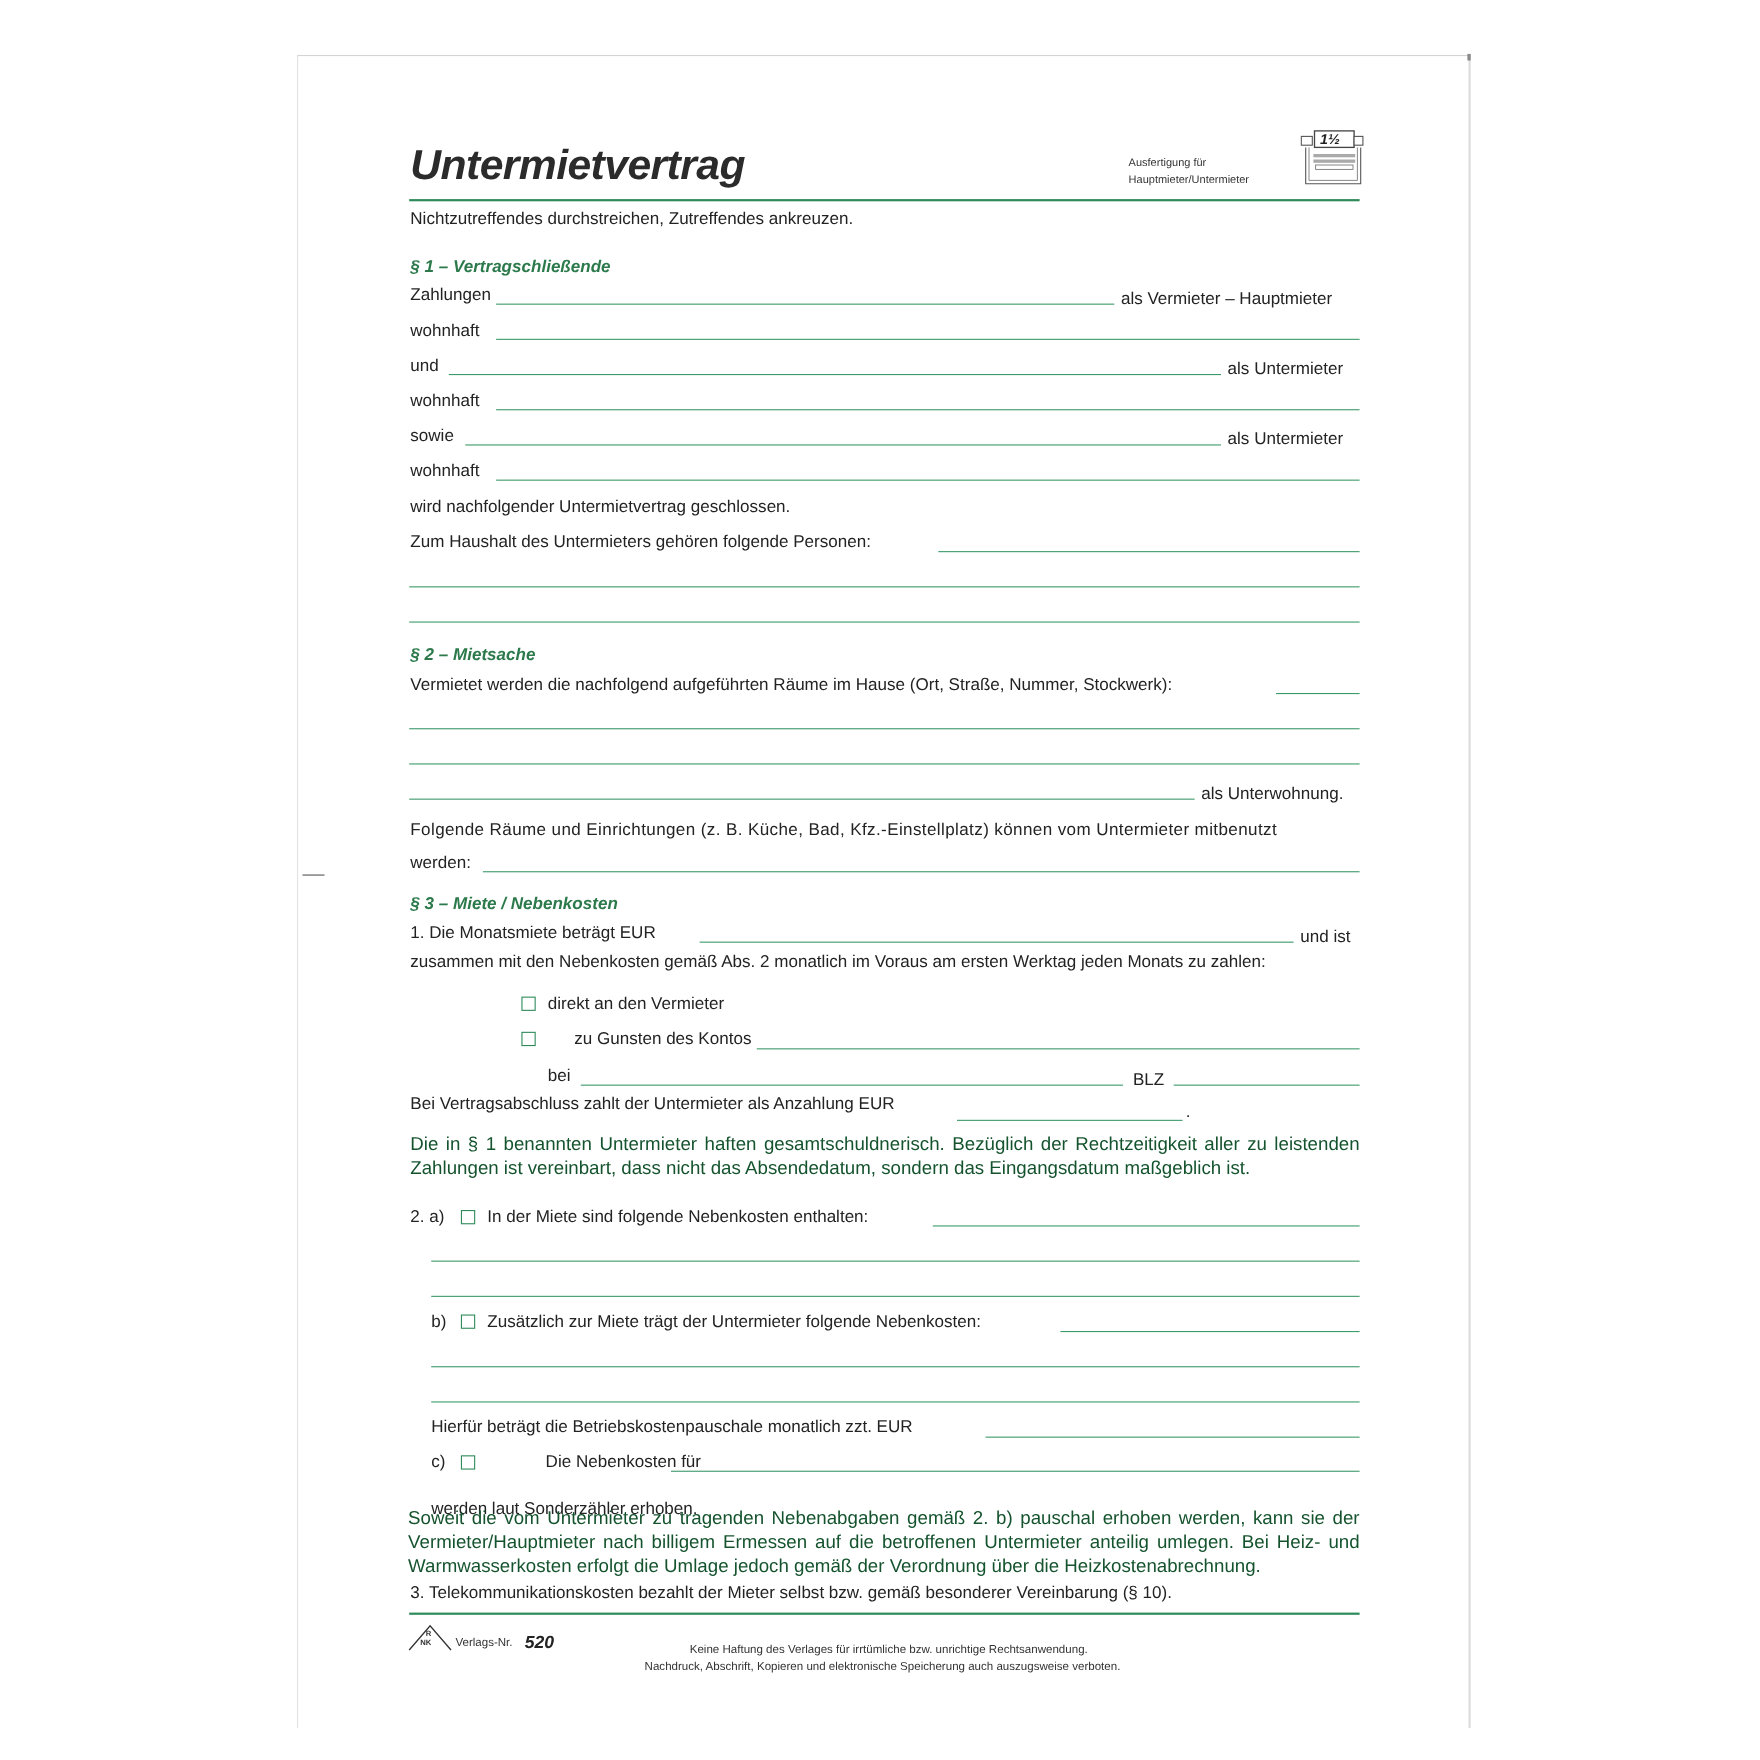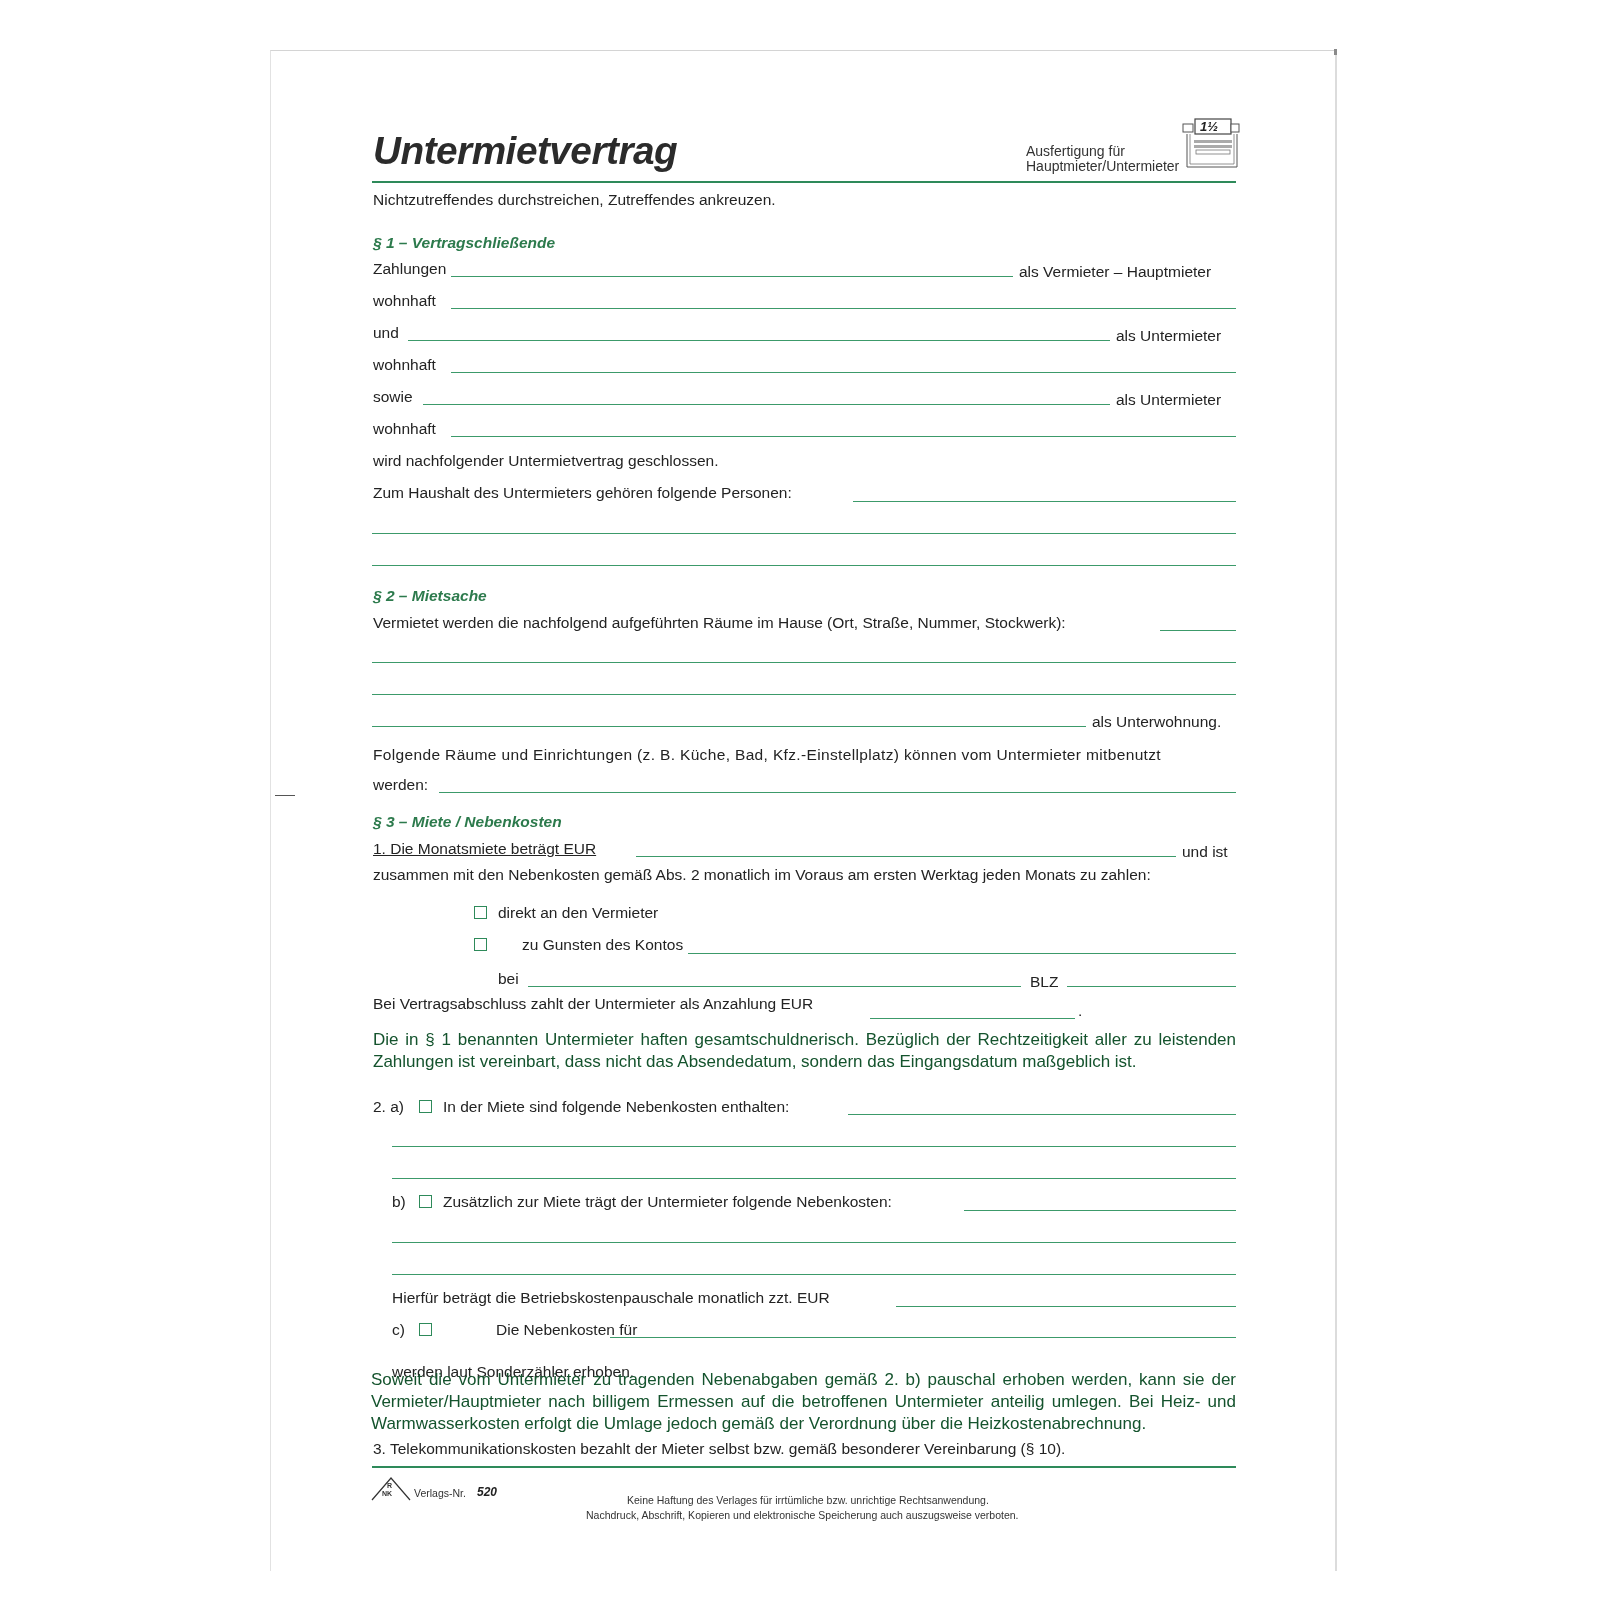--- a/index.html
+++ b/index.html
@@ -5,21 +5,21 @@
     html, body { margin: 0; padding: 0; background: #ffffff; }
     body { width: 1600px; height: 1600px; position: relative; overflow: hidden;
            font-family: "Liberation Sans", sans-serif; color: #222; }
     .sheet { position: absolute; left: 270px; top: 50px; width: 1064px; height: 1520px;
              border-top: 1px solid #d4d4d4; border-left: 1px solid #e2e2e2; border-right: 2px solid #dcdcdc; background:#fff; }
     .corner-mark { position:absolute; left: 1334px; top: 49px; width:3px; height:6px; background:#8a8a8a; }
     .margin-mark { position:absolute; left: 275px; top: 795px; width: 20px; height: 1px; background:#555; }
     .abs { position: absolute; white-space: nowrap; }
     .title { left: 373px; top: 130px; font-size: 38px; font-weight: bold; font-style: italic;
              color: #2b2b2b; letter-spacing: -0.5px; transform: scaleX(1.02); transform-origin: left; }
-    .copy-label { left: 1026px; font-size: 14px; color: #333; }
+    .copy-label { left: 1026px; font-size: 10px; color: #333; }
     .rule-thick { position:absolute; height: 2px; background: #2e8a5a; }
     .line { position:absolute; height: 1px; background: #3c9a6a; }
     .txt { font-size: 15.5px; color: #232323; }
     .heading { font-size: 15.5px; font-weight: bold; font-style: italic; color: #2c7a4c; }
     .cb { position:absolute; width: 13px; height: 13px; border: 1.3px solid #2e8a5a; background:#fff; box-sizing:border-box; }
     .small { font-size: 10.5px; color: #333; }
     .icon-box { position:absolute; left: 1182px; top: 118px; width: 58px; height: 52px; }
     .para { position:absolute; font-size: 17px; color:#14532d; text-align: justify; line-height: 22px; }
   </style>
 </head>
@@ -86,21 +86,21 @@
 <div class="line" style="left:372px; top:662px; width:864px;"></div>
 <div class="line" style="left:372px; top:694px; width:864px;"></div>
 <div class="line" style="left:372px; top:726px; width:714px;"></div>
 <div class="abs txt" style="left:1092px; top:713px;">als Unterwohnung.</div>
 
 <div class="abs txt" style="left:373px; top:746px; letter-spacing:0.35px;">Folgende Räume und Einrichtungen (z. B. Küche, Bad, Kfz.-Einstellplatz) können vom Untermieter mitbenutzt</div>
 <div class="abs txt" style="left:373px; top:776px;">werden:</div>
 <div class="line" style="left:439px; top:792px; width:797px;"></div>
 
 <div class="abs heading" style="left:373px; top:813px;">§ 3 – Miete / Nebenkosten</div>
-<div class="abs txt" style="left:373px; top:840px;text-decoration:underline;">1. Die Monatsmiete beträgt EUR</div>
+<div class="abs txt" style="left:373px; top:840px;">1. Die Monatsmiete beträgt EUR</div>
 <div class="line" style="left:636px; top:856px; width:540px;"></div>
 <div class="abs txt" style="left:1182px; top:843px;">und ist</div>
 <div class="abs txt" style="left:373px; top:866px;">zusammen mit den Nebenkosten gemäß Abs. 2 monatlich im Voraus am ersten Werktag jeden Monats zu zahlen:</div>
 
 <div class="cb" style="left:474px; top:906px;"></div>
 <div class="abs txt" style="left:498px; top:904px;">direkt an den Vermieter</div>
 
 <div class="cb" style="left:474px; top:938px;"></div>
 <div class="abs txt" style="left:498px; top:936px;margin-left:24px;">zu Gunsten des Kontos</div>
 <div class="line" style="left:688px; top:953px; width:548px;"></div>
@@ -145,16 +145,16 @@
 <div class="rule-thick" style="left:372px; top:1466px; width:864px;"></div>
 
 <div class="abs" style="left:371px; top:1477px; width:40px; height:24px;">
   <svg width="40" height="24" viewBox="0 0 40 24">
     <path d="M1 23 L20 1 L39 23" fill="none" stroke="#333" stroke-width="1.2"></path>
   </svg>
   <span class="abs" style="left:16px; top:5px; font-size:7px; font-weight:bold; color:#333;">R</span>
   <span class="abs" style="left:11px; top:13px; font-size:7px; font-weight:bold; color:#333;">NK</span>
 </div>
 <div class="abs small" style="left:414px; top:1487px;">Verlags-Nr.</div>
-<div class="abs" style="left:477px; top:1485px; font-size:12px; font-weight:bold; font-style:italic; color:#222;">520</div>
+<div class="abs" style="left:477px; top:1485px; font-size:16px; font-weight:bold; font-style:italic; color:#222;">520</div>
 
 <div class="abs small" style="left:627px; top:1494px;">Keine Haftung des Verlages für irrtümliche bzw. unrichtige Rechtsanwendung.</div>
 <div class="abs small" style="left:586px; top:1509px;">Nachdruck, Abschrift, Kopieren und elektronische Speicherung auch auszugsweise verboten.</div>
 
 </body></html>

